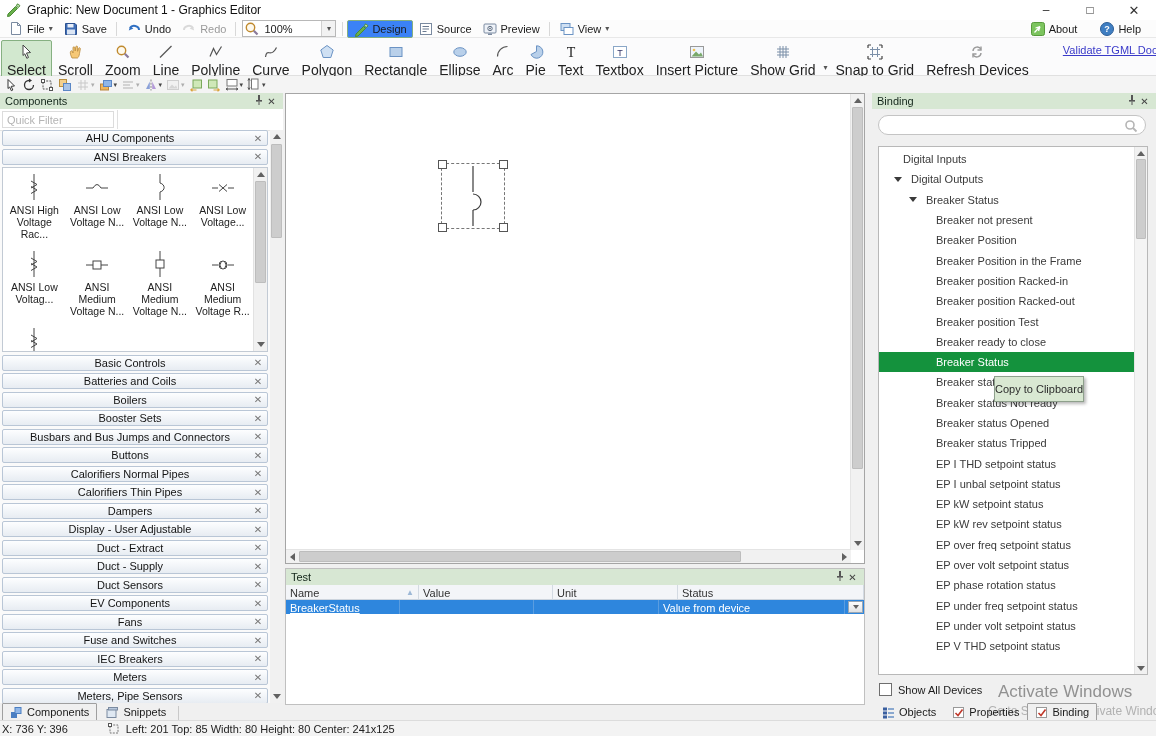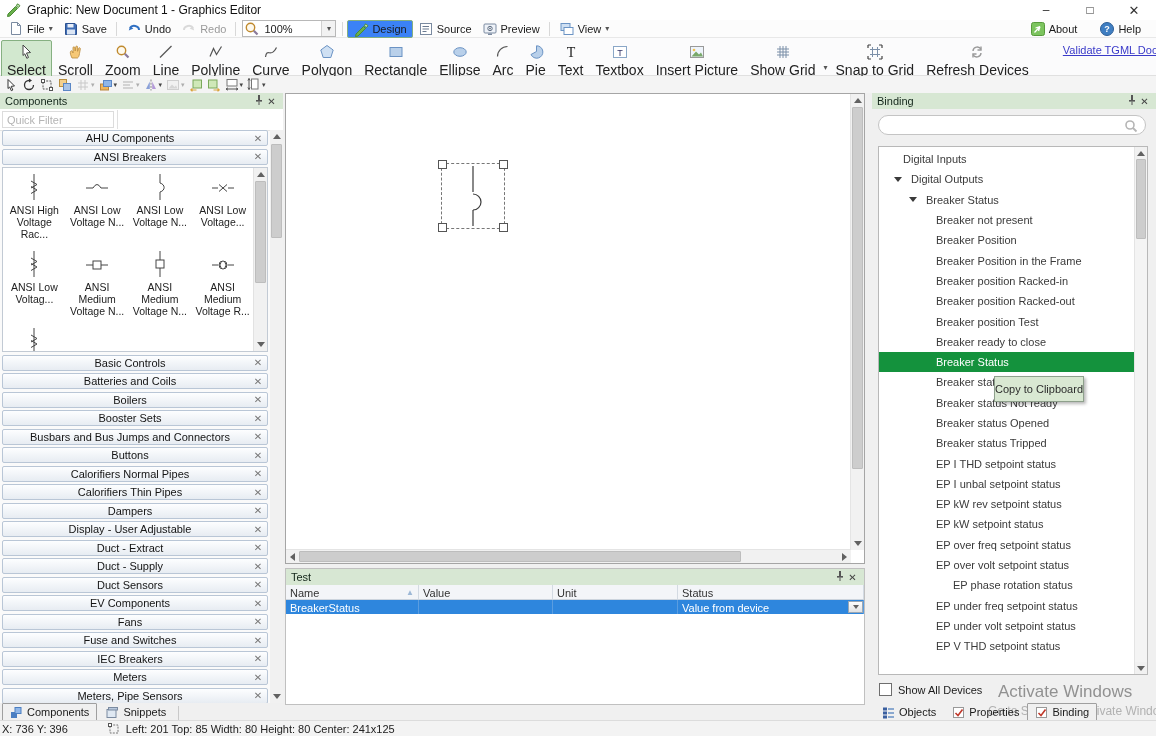--- a/index.html
+++ b/index.html
@@ -764,21 +764,21 @@
       </div>
       <div class="th" style="width: 125px;">
         <span>Unit</span>
       </div>
       <div class="th" style="width: 186px;">
         <span>Status</span>
       </div>
     </div>
   <div id="test-rows">
       <div class="trow">
-        <div class="td" style="width: 133px;">BreakerStatus</div>
+        <div class="td" style="width: 114px; text-decoration: underline;">BreakerStatus</div>
         <div class="td" style="width: 134px;"></div>
         <div class="td" style="width: 125px;"></div>
         <div class="td" style="width: 186px;">Value from device</div>
         <div class="dd-btn">
           <span class="tri down" style="border-left-width:3px;border-right-width:3px;border-top-width:4px"></span>
         </div>
       </div>
     </div>
 </div>
 
@@ -849,33 +849,33 @@
         <div class="tree-row">
           <span class="tlab" style="padding-left: 57px;">Breaker status Tripped</span>
         </div>
         <div class="tree-row">
           <span class="tlab" style="padding-left: 57px;">EP I THD setpoint status</span>
         </div>
         <div class="tree-row">
           <span class="tlab" style="padding-left: 57px;">EP I unbal setpoint status</span>
         </div>
         <div class="tree-row">
+          <span class="tlab" style="padding-left: 57px;">EP kW setpoint status</span>
+        </div>
+        <div class="tree-row">
           <span class="tlab" style="padding-left: 57px;">EP kW rev setpoint status</span>
         </div>
         <div class="tree-row">
-          <span class="tlab" style="padding-left: 57px;">EP kW setpoint status</span>
-        </div>
-        <div class="tree-row">
           <span class="tlab" style="padding-left: 57px;">EP over freq setpoint status</span>
         </div>
         <div class="tree-row">
           <span class="tlab" style="padding-left: 57px;">EP over volt setpoint status</span>
         </div>
         <div class="tree-row">
-          <span class="tlab" style="padding-left: 74px;">EP phase rotation status</span>
+          <span class="tlab" style="padding-left: 57px;">EP phase rotation status</span>
         </div>
         <div class="tree-row">
           <span class="tlab" style="padding-left: 57px;">EP under freq setpoint status</span>
         </div>
         <div class="tree-row">
           <span class="tlab" style="padding-left: 57px;">EP under volt setpoint status</span>
         </div>
         <div class="tree-row">
           <span class="tlab" style="padding-left: 57px;">EP V THD setpoint status</span>
         </div>

